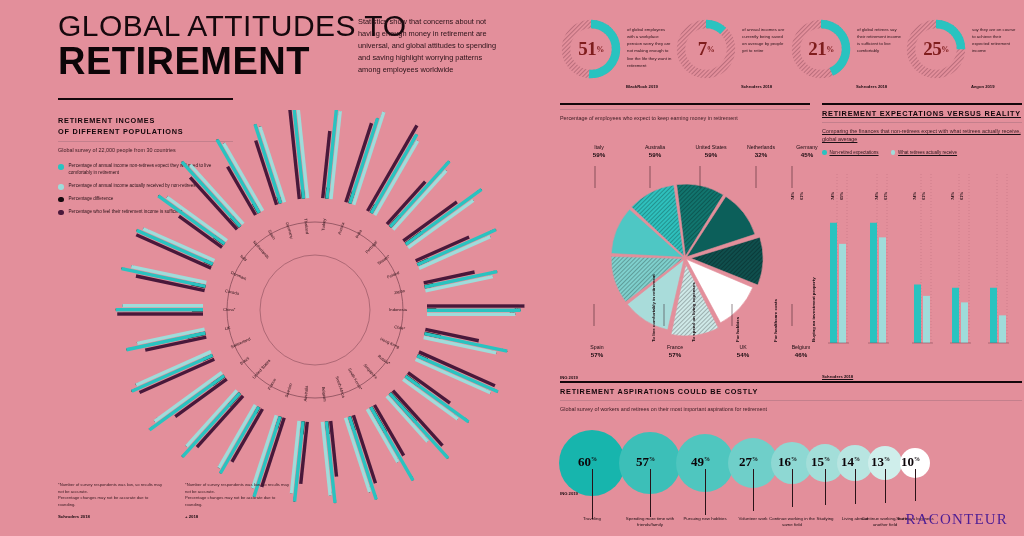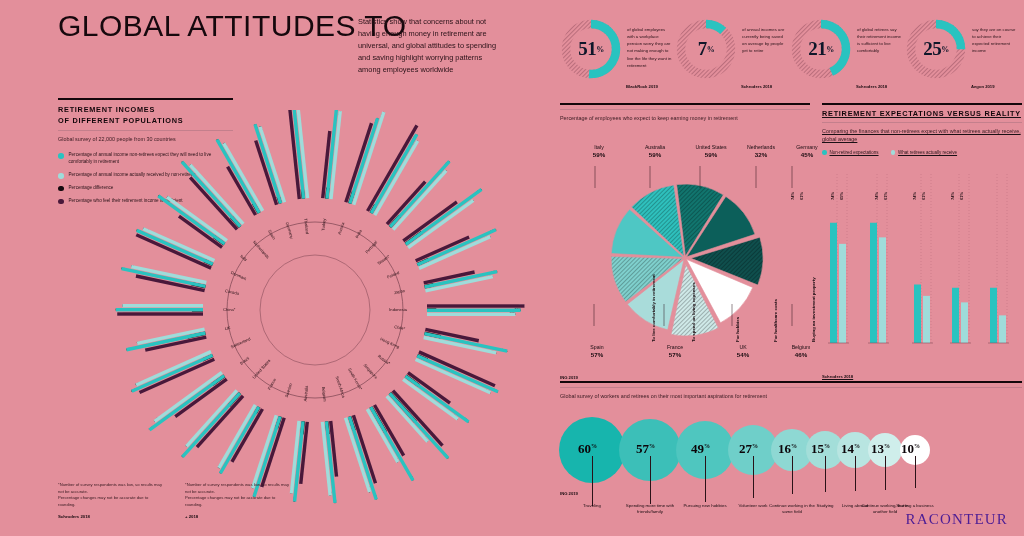--- a/index.html
+++ b/index.html
@@ -50,21 +50,21 @@
   
   .radial { position:absolute; left:105px; top:110px; width:420px; height:400px; }
 
   
   .stats { position:absolute; left:560px; top:8px; width:462px; height:92px; display:flex; }
   .stat { width:115px; position:relative; display:flex; }
   .donut-wrap { position:relative; width:62px; height:62px; margin-top:10px;}
   .stat-num {
     position:absolute; left:0; top:0; width:62px; height:62px;
     display:flex; align-items:center; justify-content:center;
-    font-family:"Liberation Serif", serif; font-weight:bold; font-size:19px; color:#0f172a;
+    font-family:"Liberation Serif", serif; font-weight:bold; font-size:19px; color:#7f1d1d;
     letter-spacing:-0.5px;
   }
   .stat-num sup { font-size:8px; font-weight:bold; vertical-align:super; }
   .stat-txt { font-size:4.3px; line-height:1.66; margin-left:5px; margin-top:18px; width:46px; color:#2a1218;}
   .stat-src { position:absolute; left:66px; top:76px; font-size:4.2px; font-weight:bold; color:#1a0c11;}
 
   
   .pie-sec { position:absolute; left:560px; top:103px; width:250px; }
   .pie-area { position:relative; width:250px; height:255px; margin-top:4px;}
   .pie-lab { position:absolute; text-align:center; font-size:5.2px; line-height:1.42; color:#1a0c11;}
@@ -98,20 +98,21 @@
           font-family:"Liberation Serif", serif; font-size:15px; letter-spacing:1.2px;
           color:#4c1d95; }
 </style>
 </head>
 <body>
 
 <div class="page">
 
   <div class="title-block">
     <div class="title-line1">GLOBAL ATTITUDES TO</div>
+    <div class="title-line2">RETIREMENT</div>
   </div>
   <div class="intro">Statistics show that concerns about not having enough money in retirement are universal, and global attitudes to spending and saving highlight worrying patterns among employees worldwide</div>
 
   <div class="stats" id="stats">
       <div class="stat">
         <div class="donut-wrap"><svg width="62" height="62" viewBox="0 0 62 62">
             <defs>
               <pattern id="hatch0" width="3" height="3" patternTransform="rotate(45)" patternUnits="userSpaceOnUse">
                 <rect width="3" height="3" fill="#e38f9b"></rect>
                 <line x1="0" y1="0" x2="0" y2="3" stroke="#a95f6e" stroke-width="1.4"></line>
@@ -174,21 +175,21 @@
             <span>25</span>
             <sup>%</sup>
           </div></div>
         <div class="stat-txt">say they are on course to achieve their expected retirement income</div>
         <div class="stat-src">Aegon 2019</div>
       </div>
     </div>
 
   <div class="left-panel">
     <div class="sec-rule"></div>
-    <div class="sec-head2" style="margin-top:5px">
+    <div class="sec-head2" style="margin-top:16px">
       <span>RETIREMENT INCOMES</span><br>
       <span>OF DIFFERENT POPULATIONS</span>
     </div>
     <div class="sec-hr"></div>
     <div class="sec-sub">Global survey of 22,000 people from 30 countries</div>
     <div class="legend" id="radial-legend">
         <div class="legend-row">
           <span class="dot" style="background: rgb(41, 195, 192);"></span>
           <span class="legend-txt">Percentage of annual income non-retirees expect they will need to live comfortably in retirement</span>
         </div>
@@ -664,20 +665,21 @@
           <div class="bar-cat" style="left: 173px; top: 0px; height: 184px;">Buying an investment property</div>
           <div class="bar-val" style="left: 170px; top: 0px; height: 42px;">74%</div>
           <div class="bar-val" style="left: 179px; top: 0px; height: 42px;">61%</div>
         </div>
     </div>
     <div class="src-small" style="margin-top:-4px">Schroders 2018</div>
   </div>
 
   <div class="asp-sec">
     <div class="sec-rule"></div>
+    <div class="sec-head">RETIREMENT ASPIRATIONS COULD BE COSTLY</div>
     <div class="sec-hr"></div>
     <div class="sec-sub">Global survey of workers and retirees on their most important aspirations for retirement</div>
     <div class="asp-area" id="asparea">
         <div class="asp-circle" style="width: 66px; height: 66px; left: -1px; top: 12px; background: rgb(23, 181, 173);"></div>
         <div class="asp-num" style="left: 18px; top: 36px;">60<sup>%</sup></div>
         <div style="position: absolute; width: 0.6px; background: rgb(42, 18, 24); left: 32px; top: 51px; height: 50px;"></div>
         <div class="asp-lab" style="left: 7px; top: 98px; width: 50px;">Traveling</div>
         <div class="asp-circle" style="width: 62px; height: 62px; left: 59px; top: 14px; background: rgb(60, 191, 184);"></div>
         <div class="asp-num" style="left: 76px; top: 36px;">57<sup>%</sup></div>
         <div style="position: absolute; width: 0.6px; background: rgb(42, 18, 24); left: 90px; top: 51px; height: 48px;"></div>

